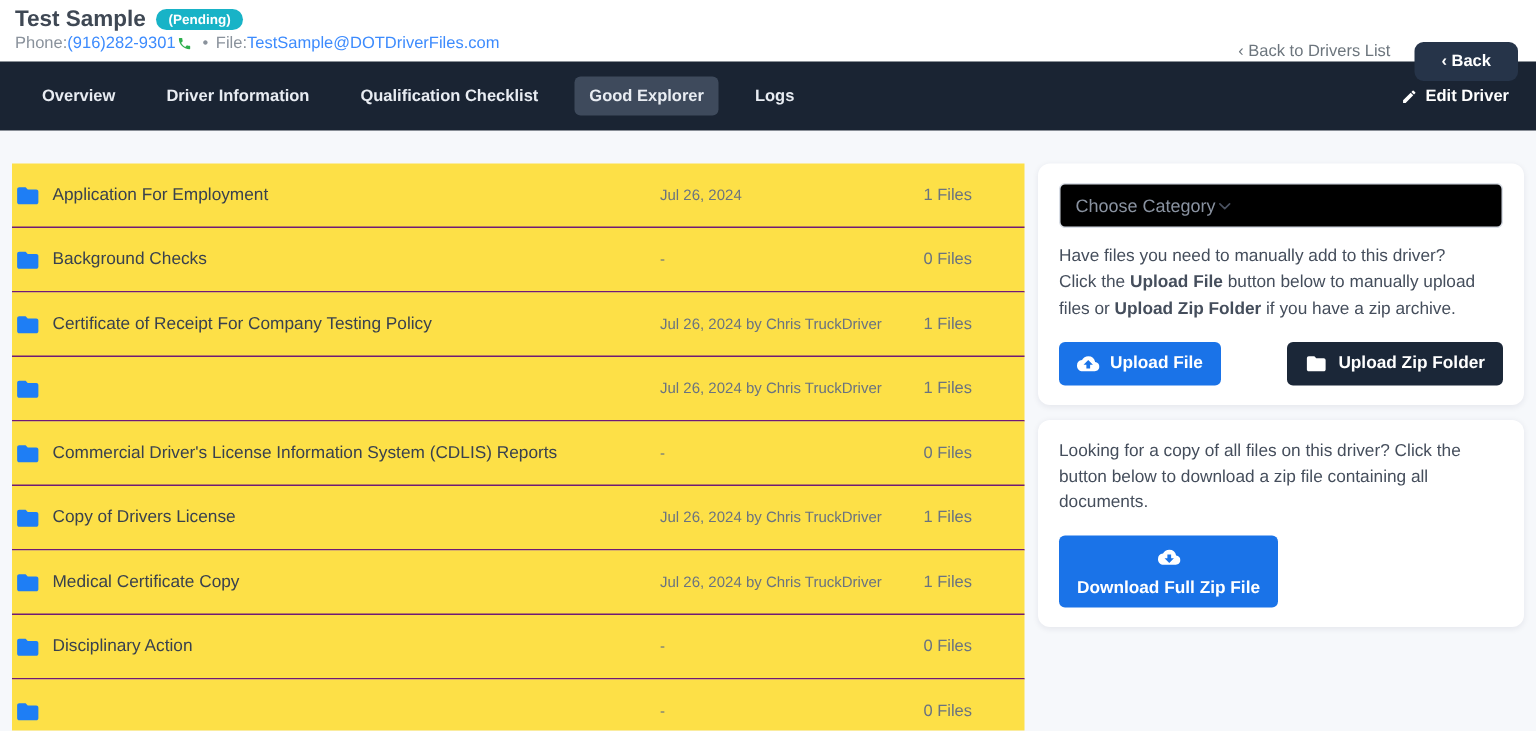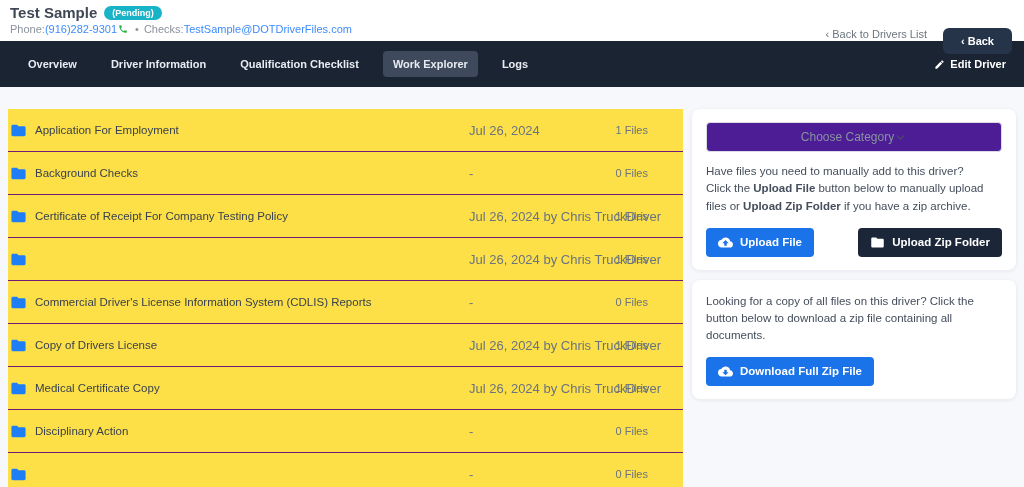--- a/index.html
+++ b/index.html
@@ -36,76 +36,76 @@
   
   .main { display:flex; padding:22px 8px 0 8px; gap:9px; align-items:flex-start; }
 
   
   .file-list { width:675px; }
   .file-row { position:relative; height:43px; background:#fde047;
     border-bottom:1px solid #701a75; display:flex; align-items:center;
     padding:0 2px; cursor:pointer; }
   .folder-svg { width:17px; height:17px; flex:0 0 auto; }
   .row-name { margin-left:8px; font-size:11.5px; color:#39414e; }
-  .row-date { position:absolute; left:461px; font-size:13px; color:#6a7380; }
+  .row-date { position:absolute; left:432px; font-size:10px; color:#6a7380; }
   .row-files { position:absolute; right:35px; font-size:11px; color:#6a7380; }
 
   
   .side-panel { width:324px; }
   .card { background:#ffffff; border-radius:8px; box-shadow:0 1px 4px rgba(20,30,60,.08);
     padding:13px 14px; margin-bottom:10px; }
   .category-select { height:30px; border:1px solid #d9dee6; border-radius:4px;
-    display:flex; align-items:center; justify-content:center;
-    padding:0 10px; cursor:pointer; background:#4c1d95; }
+    display:flex; align-items:center; justify-content:flex-start;
+    padding:0 10px; cursor:pointer; background:#000000; }
   .category-select .placeholder { font-size:12px; color:#8992a0; }
   .chevron-svg { width:13px; height:13px; }
   .card p { margin-top:11px; font-size:11.5px; line-height:1.5; color:#454e5c; }
   .card p .b { font-weight:bold; }
   .btn-row { margin-top:13px; display:flex; justify-content:space-between; align-items:center; }
   .btn { display:inline-flex; align-items:center; gap:7px; border:none; border-radius:4px;
     padding:7px 12px; font-size:11.5px; font-weight:600; color:#fff; cursor:pointer;
     font-family:"Liberation Sans", sans-serif; }
   .btn svg { width:15px; height:15px; }
   .btn-blue { background:#1a73e8; }
   .btn-dark { background:#1b2738; }
   .download-card p { margin-top:0; }
-  .download-card .btn { margin-top:12px; }
+  .download-card .btn { margin-top:12px;flex-direction:column; }
 </style>
 </head>
 <body>
 
 <div class="top-header">
   <div>
     <div class="driver-title-row">
       <span class="driver-name">Test Sample</span>
       <span class="status-badge">(Pending)</span>
     </div>
     <div class="contact-row">
       <span>Phone:</span>
         <a>(916)282-9301</a>
       <svg class="phone-svg" viewBox="0 0 24 24">
         <path fill="#2eaf4d" d="M6.6 10.8c1.5 2.9 3.8 5.2 6.7 6.7l2.2-2.2c.3-.3.7-.4 1-.2 1.1.4 2.3.6 3.6.6.6 0 1 .4 1 1V20c0 .6-.4 1-1 1C10.6 21 3 13.4 3 4c0-.6.4-1 1-1h3.5c.6 0 1 .4 1 1 0 1.3.2 2.5.6 3.6.1.3 0 .7-.2 1l-2.3 2.2z"></path>
       </svg>
       <span class="dot-sep">•</span>
-      <span>Checks:</span>
+      <span>File:</span>
         <a>TestSample@DOTDriverFiles.com</a>
     </div>
   </div>
   <div class="header-right">
     <a class="back-link">‹ Back to Drivers List</a>
     <button class="back-button">‹ Back</button>
   </div>
 </div>
 
 <div class="navbar">
   <div class="nav-tabs">
     <div class="nav-tab">Overview</div>
     <div class="nav-tab">Driver Information</div>
     <div class="nav-tab">Qualification Checklist</div>
-    <div class="nav-tab active">Work Explorer</div>
+    <div class="nav-tab active">Good Explorer</div>
     <div class="nav-tab">Logs</div>
   </div>
   <div class="edit-driver">
     <svg viewBox="0 0 24 24">
       <path fill="#ffffff" d="M3 17.25V21h3.75L17.81 9.94l-3.75-3.75L3 17.25zM20.71 7.04a1 1 0 000-1.41l-2.34-2.34a1 1 0 00-1.41 0l-1.83 1.83 3.75 3.75 1.83-1.83z"></path>
     </svg>
     <span>Edit Driver</span>
   </div>
 </div>
 

